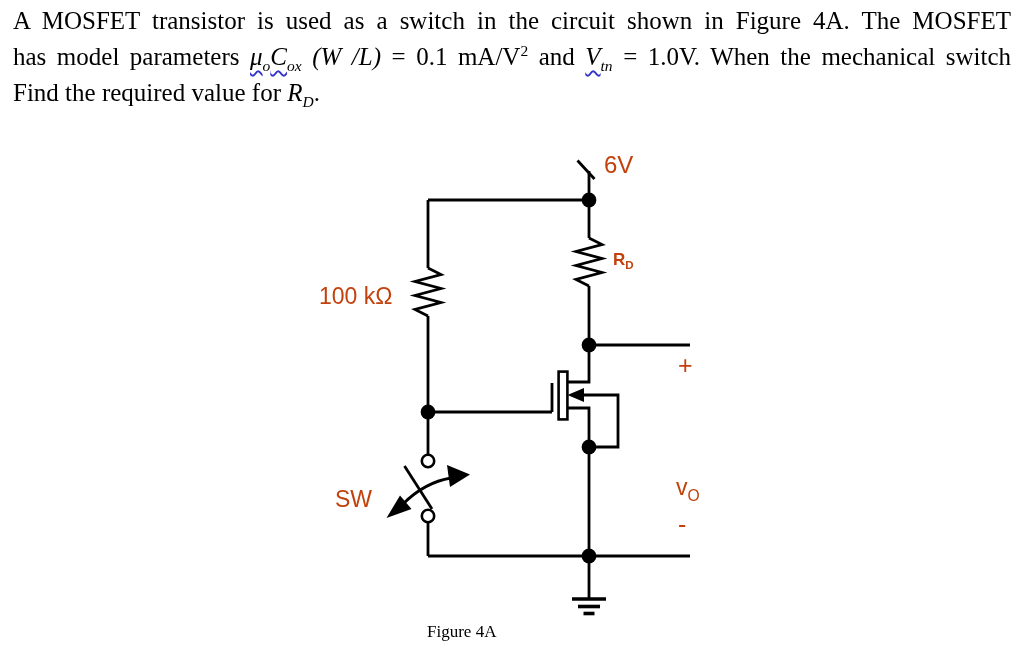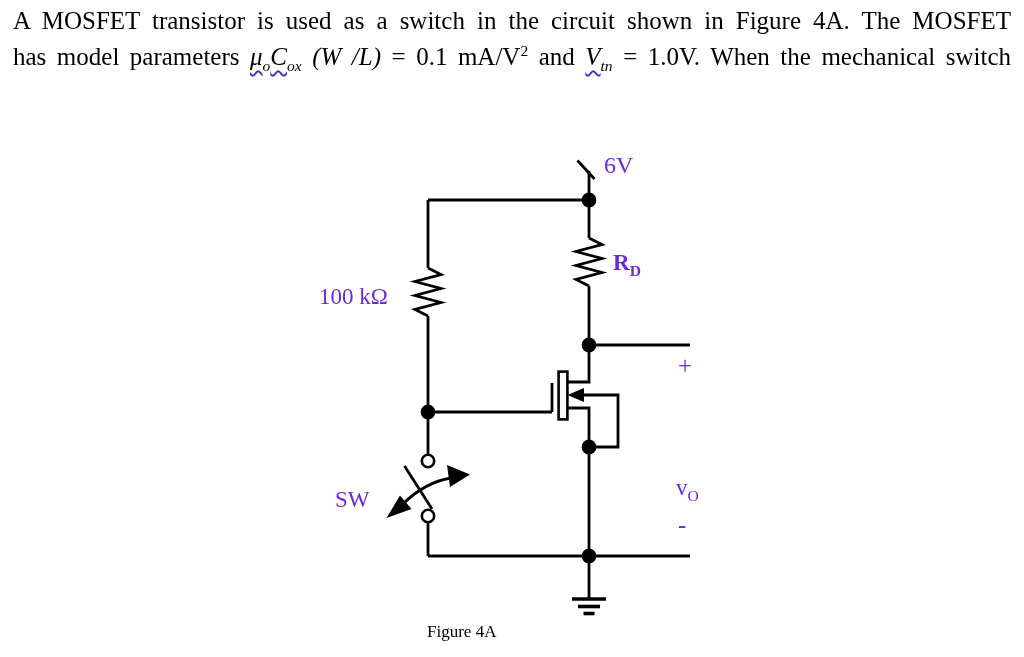--- a/index.html
+++ b/index.html
@@ -21,38 +21,39 @@
   .wavy {
     text-decoration-line: underline;
     text-decoration-style: wavy;
     text-decoration-color: #3333cc;
     text-decoration-thickness: 1.5px;
     text-underline-offset: 5px;
   }
   
   .csvg { position: absolute; left: 0; top: 0; }
   .lbl {
-    position: absolute; font-family: Liberation Serif, serif;
-    font-size: 23px; line-height: 1; color: #6d28d9; white-space: nowrap;
+    position: absolute; font-family: Liberation Sans, sans-serif;
+    font-size: 23px; line-height: 1; color: #c2410c; white-space: nowrap;
   }
   .lbl sub { font-size: 68%; line-height: 0; }
   .bold { font-weight: bold; }
   .caption {
     position: absolute; font-family: "Liberation Serif", serif;
     font-size: 17px; line-height: 1; color: #000; white-space: nowrap;
   }
 </style>
 </head>
 <body>
 
 <div class="page">
 
   <div class="ptext">
     <div class="line jline"><span>A MOSFET transistor is used as a switch in the circuit shown in Figure 4A. The MOSFET</span></div>
     <div class="line jline"><span>has model parameters </span><span class="wavy"><span class="it">μ</span><sub class="it">o</sub><span class="it">C</span><sub class="it">ox</sub></span><span class="it"> (W /L)</span><span> = 0.1 mA/V</span><sup>2</sup><span> and </span><span class="wavy"><span class="it">V</span><sub class="it">tn</sub></span><span> = 1.0V. When the mechanical switch</span></div>
+    <div class="line"><span>Find the required value for </span><span class="it">R</span><sub class="it">D</sub><span>.</span></div>
   </div>
 
   <svg class="csvg" width="1024" height="657" viewBox="0 0 1024 657">
     <g stroke="#000" stroke-width="2.8" fill="none" stroke-linecap="butt" stroke-linejoin="miter">
 
       <path d="M 589 200 V 171"></path>
       <path d="M 577.5 160.5 L 594.5 179"></path>
 
       <path d="M 428 200 H 589"></path>
 
@@ -98,20 +99,20 @@
 
     <g stroke="#000" stroke-width="3.6">
       <path d="M 572 599 H 606"></path>
       <path d="M 578 606.5 H 600"></path>
       <path d="M 583.5 613.5 H 594.5"></path>
     </g>
   </svg>
 
   <div class="lbl" style="left:604px; top:153px; font-size:24px;">6V</div>
   <div class="lbl" style="left:319px; top:285px;text-align:right;">100 kΩ</div>
-  <div class="lbl bold" style="left:613px; top:251px; font-size:23px;"><span>R</span><sub>D</sub></div>
+  <div class="lbl bold" style="left:613px; top:251px; font-size:17px;"><span>R</span><sub>D</sub></div>
   <div class="lbl" style="left:335px; top:488px;">SW</div>
   <div class="lbl" style="left:678px; top:353px; font-size:25px;">+</div>
   <div class="lbl" style="left:676px; top:436px;margin-top:40px;"><span>v</span><sub>O</sub></div>
   <div class="lbl" style="left:678px; top:512px; font-size:25px;">-</div>
   <div class="caption" style="left:427px; top:623px;">Figure 4A</div>
 
 </div>
 
 </body></html>

